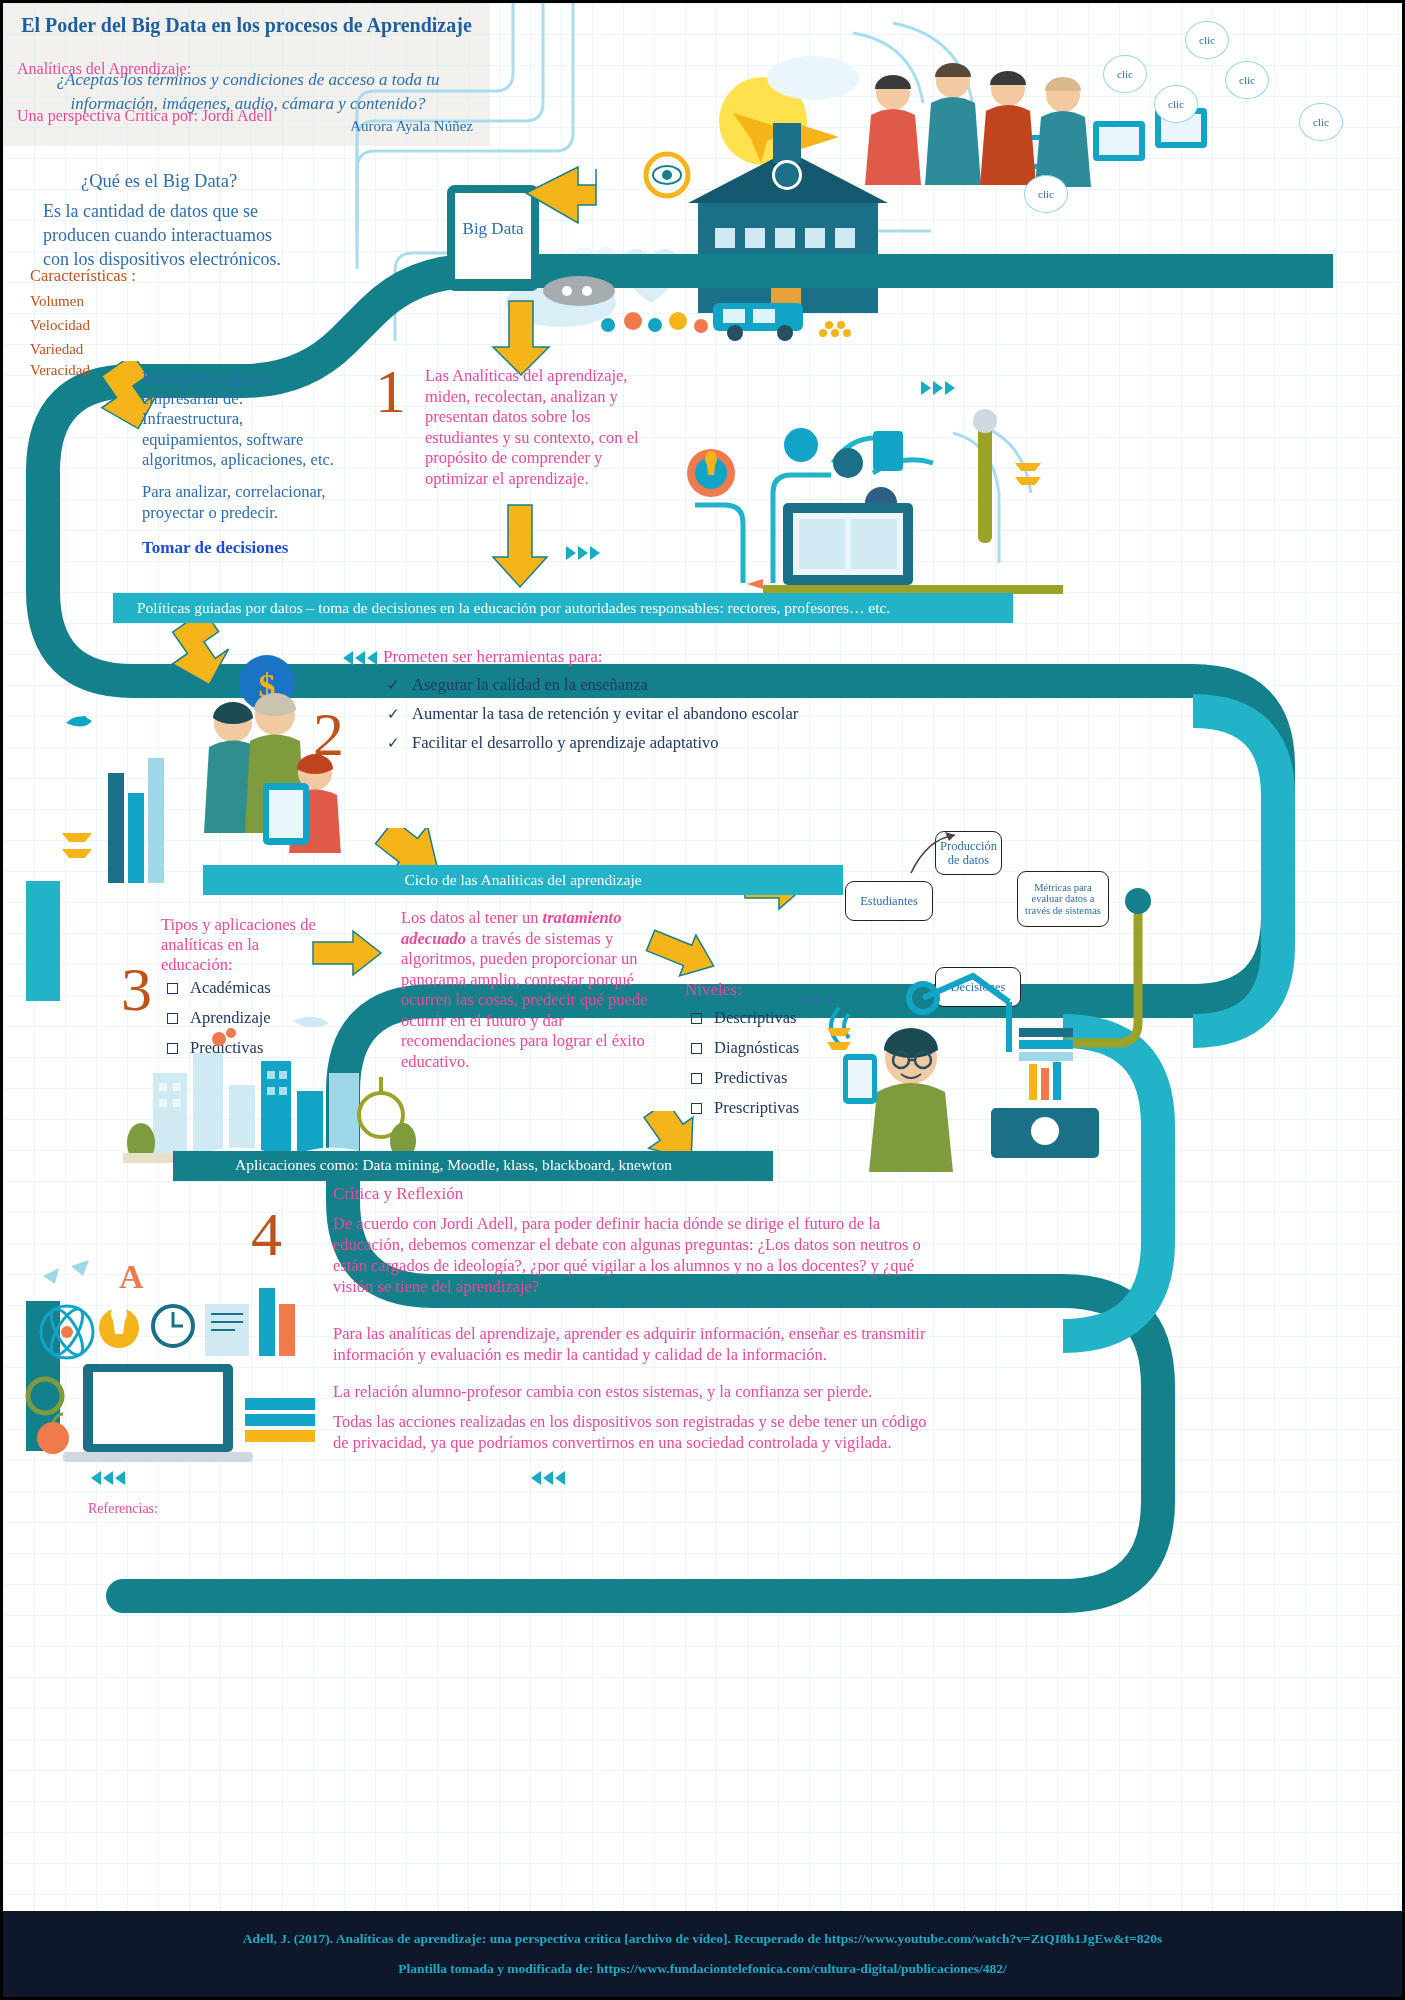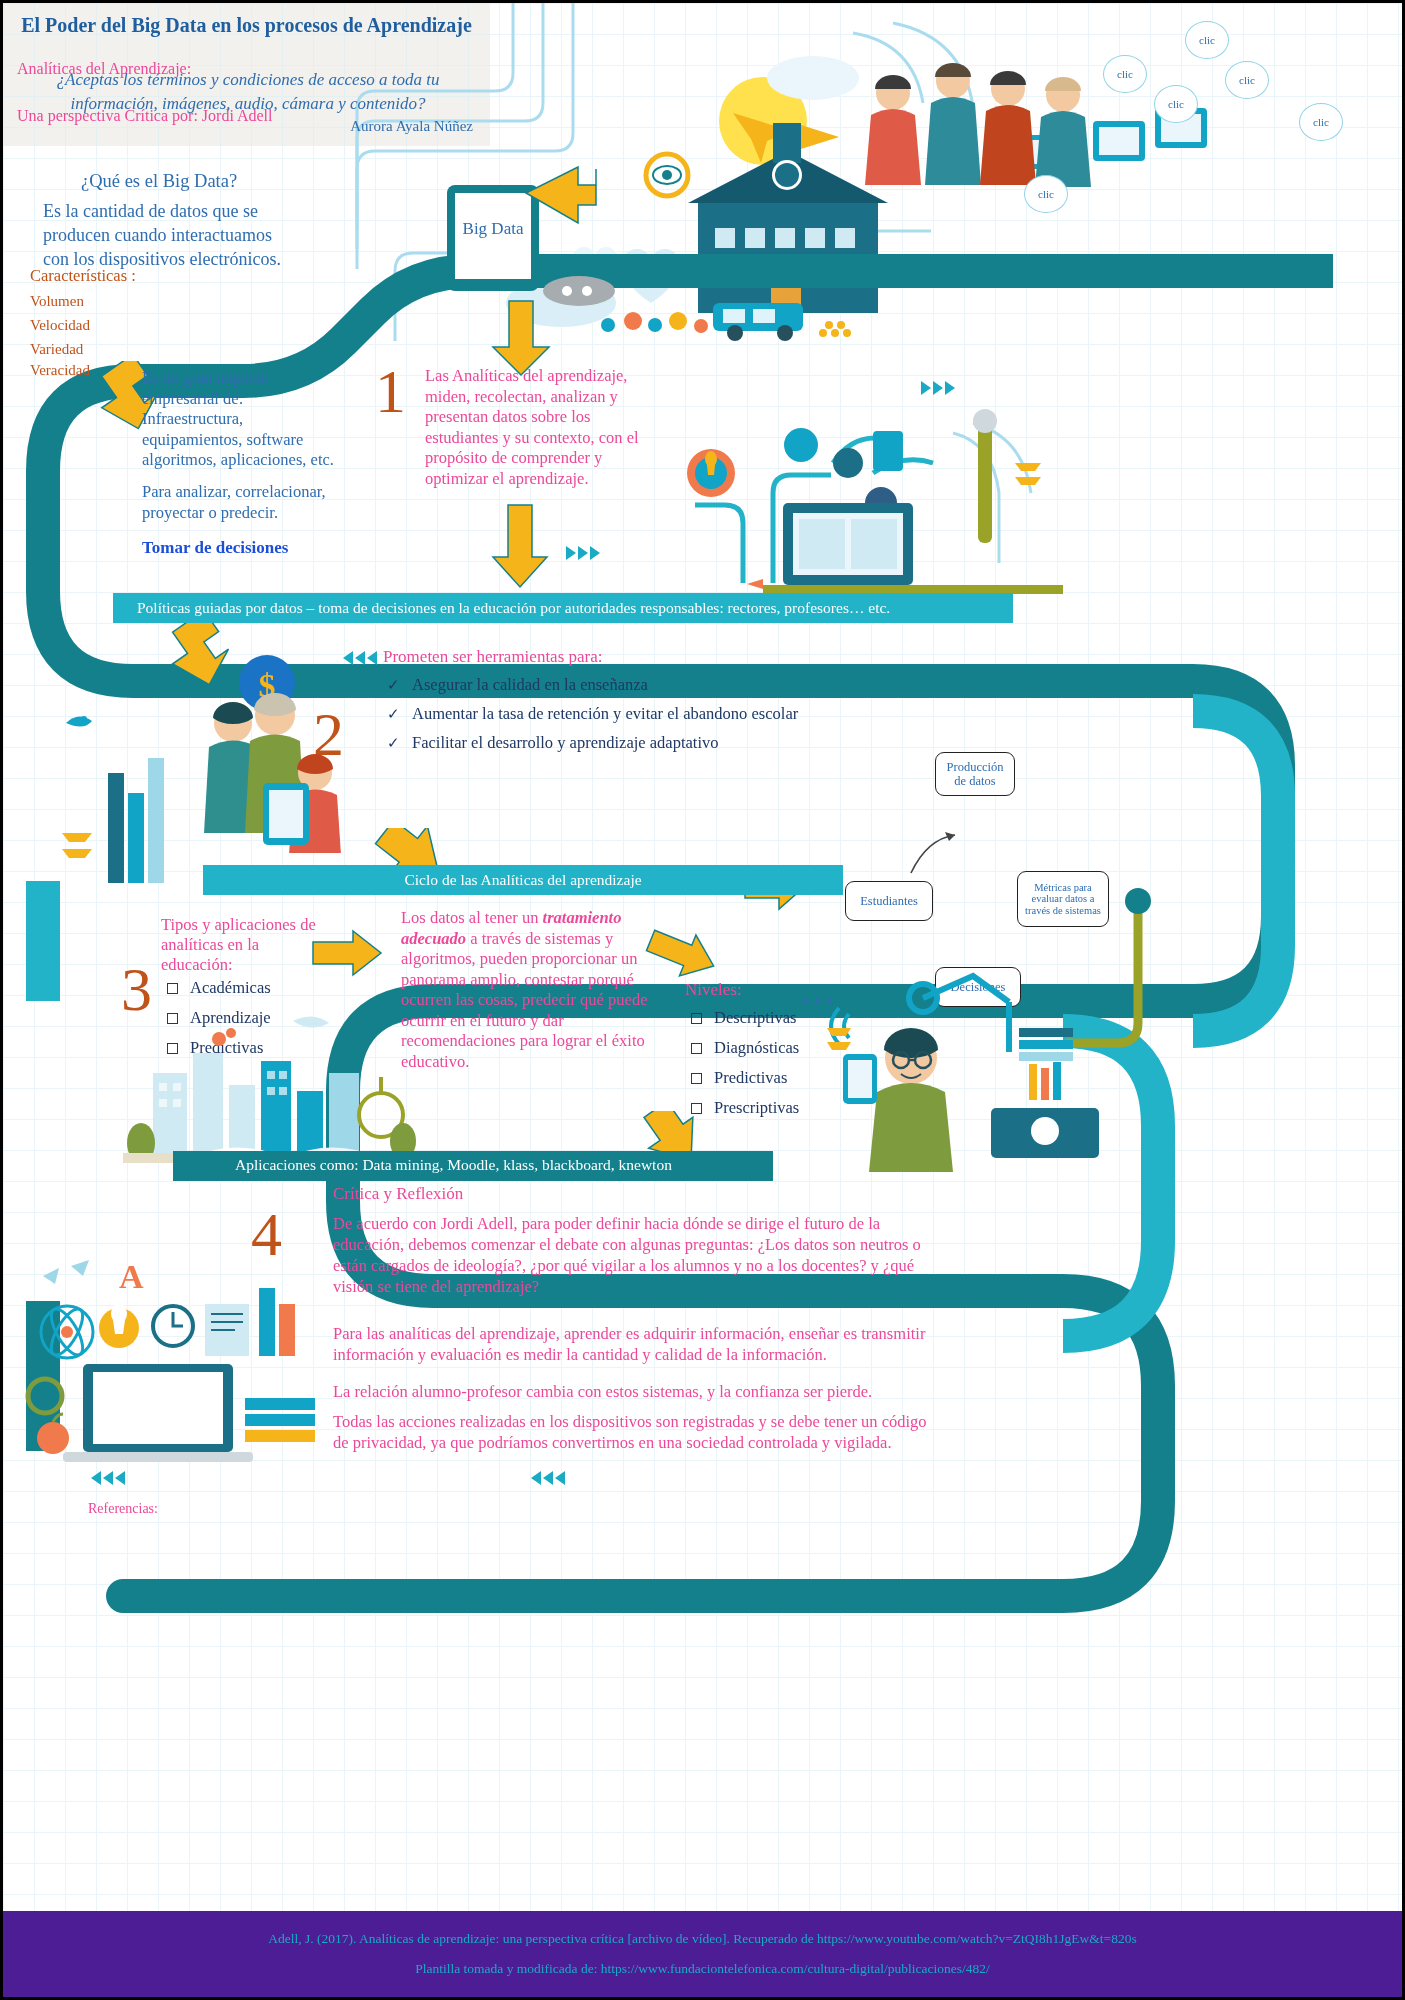--- a/index.html
+++ b/index.html
@@ -46,21 +46,21 @@
         display:flex;align-items:center;justify-content:center;color:#2e6daf;font-size:11px;}
 
   ul.chk{margin:0;padding:0;list-style:none;}
   ul.chk li{position:relative;padding-left:27px;margin-bottom:9px;font-size:16.5px;color:#1f3864;line-height:20px;}
   ul.chk li:before{content:"\2713";position:absolute;left:2px;top:0;color:#1f3864;font-size:15px;}
   ul.sq{margin:0;padding:0;list-style:none;}
   ul.sq li{position:relative;padding-left:27px;margin-bottom:10px;font-size:16.5px;color:#1f3864;line-height:20px;}
   ul.sq li:before{content:"";position:absolute;left:4px;top:5px;width:9px;height:9px;
         border:1.4px solid #1f3864;}
 
-  .foot{position:absolute;left:0;bottom:0;width:100%;height:86px;background:#4c1d95;}
+  .foot{position:absolute;left:0;bottom:0;width:100%;height:86px;background:#0f172a;font-weight:bold;}
   .foot div{color:#1aabc4;font-size:13.5px;text-align:center;width:100%;position:absolute;}
 
   .tri{width:0;height:0;border-top:7px solid transparent;border-bottom:7px solid transparent;
        border-left:10px solid #1aabc4;display:inline-block;margin-right:2px;}
   .tril{width:0;height:0;border-top:7px solid transparent;border-bottom:7px solid transparent;
        border-right:10px solid #1aabc4;display:inline-block;margin-right:2px;}
 </style>
 </head>
 <body>
 
@@ -373,21 +373,21 @@
     <g fill="#f5b419">
         <path d="M14 130 h30 l-7 9 h-16z"></path>
         <path d="M14 146 h30 l-7 9 h-16z"></path>
       </g>
   </svg>
 
   <div class="band" style="left:200px;top:862px;width:640px;">
     <span style="width:640px;text-align:center;padding-left:0">Ciclo de las Analíticas del aprendizaje</span>
   </div>
 
-  <div class="rbox" style="left:932px;top:749px;width:80px;height:44px;">
+  <div class="rbox" style="left:932px;top:828px;width:67px;height:44px;">
     <span>Producción de datos</span>
     </div>
   <div class="rbox" style="left:842px;top:878px;width:88px;height:40px;">
     <span>Estudiantes</span>
     </div>
   <div class="rbox" style="left:1014px;top:868px;width:92px;height:56px;font-size:10.5px;line-height:11.5px;">
     <span>Métricas para evaluar datos a través de sistemas</span>
     </div>
   <div class="rbox" style="left:932px;top:964px;width:86px;height:40px;">
     <span>Decisiones</span>

